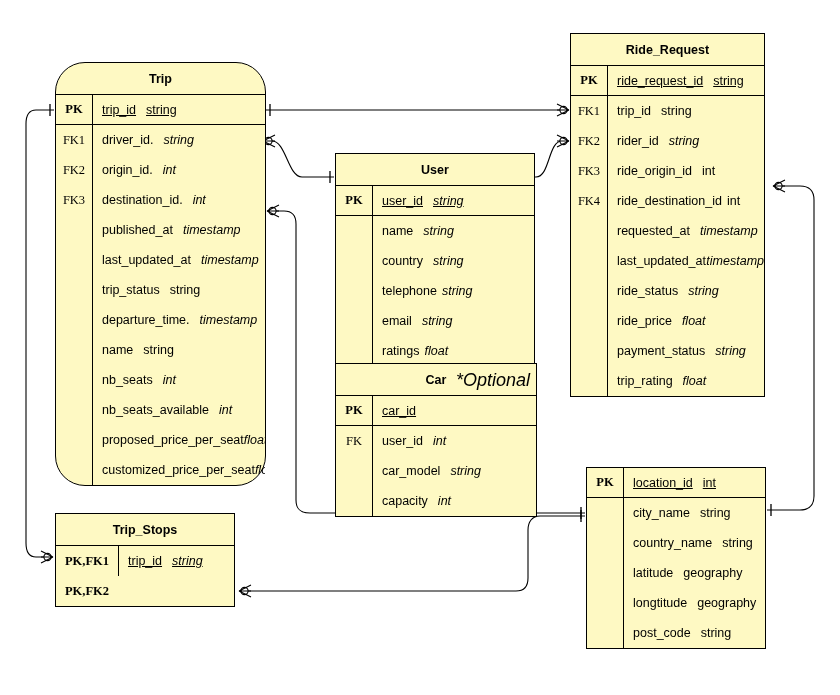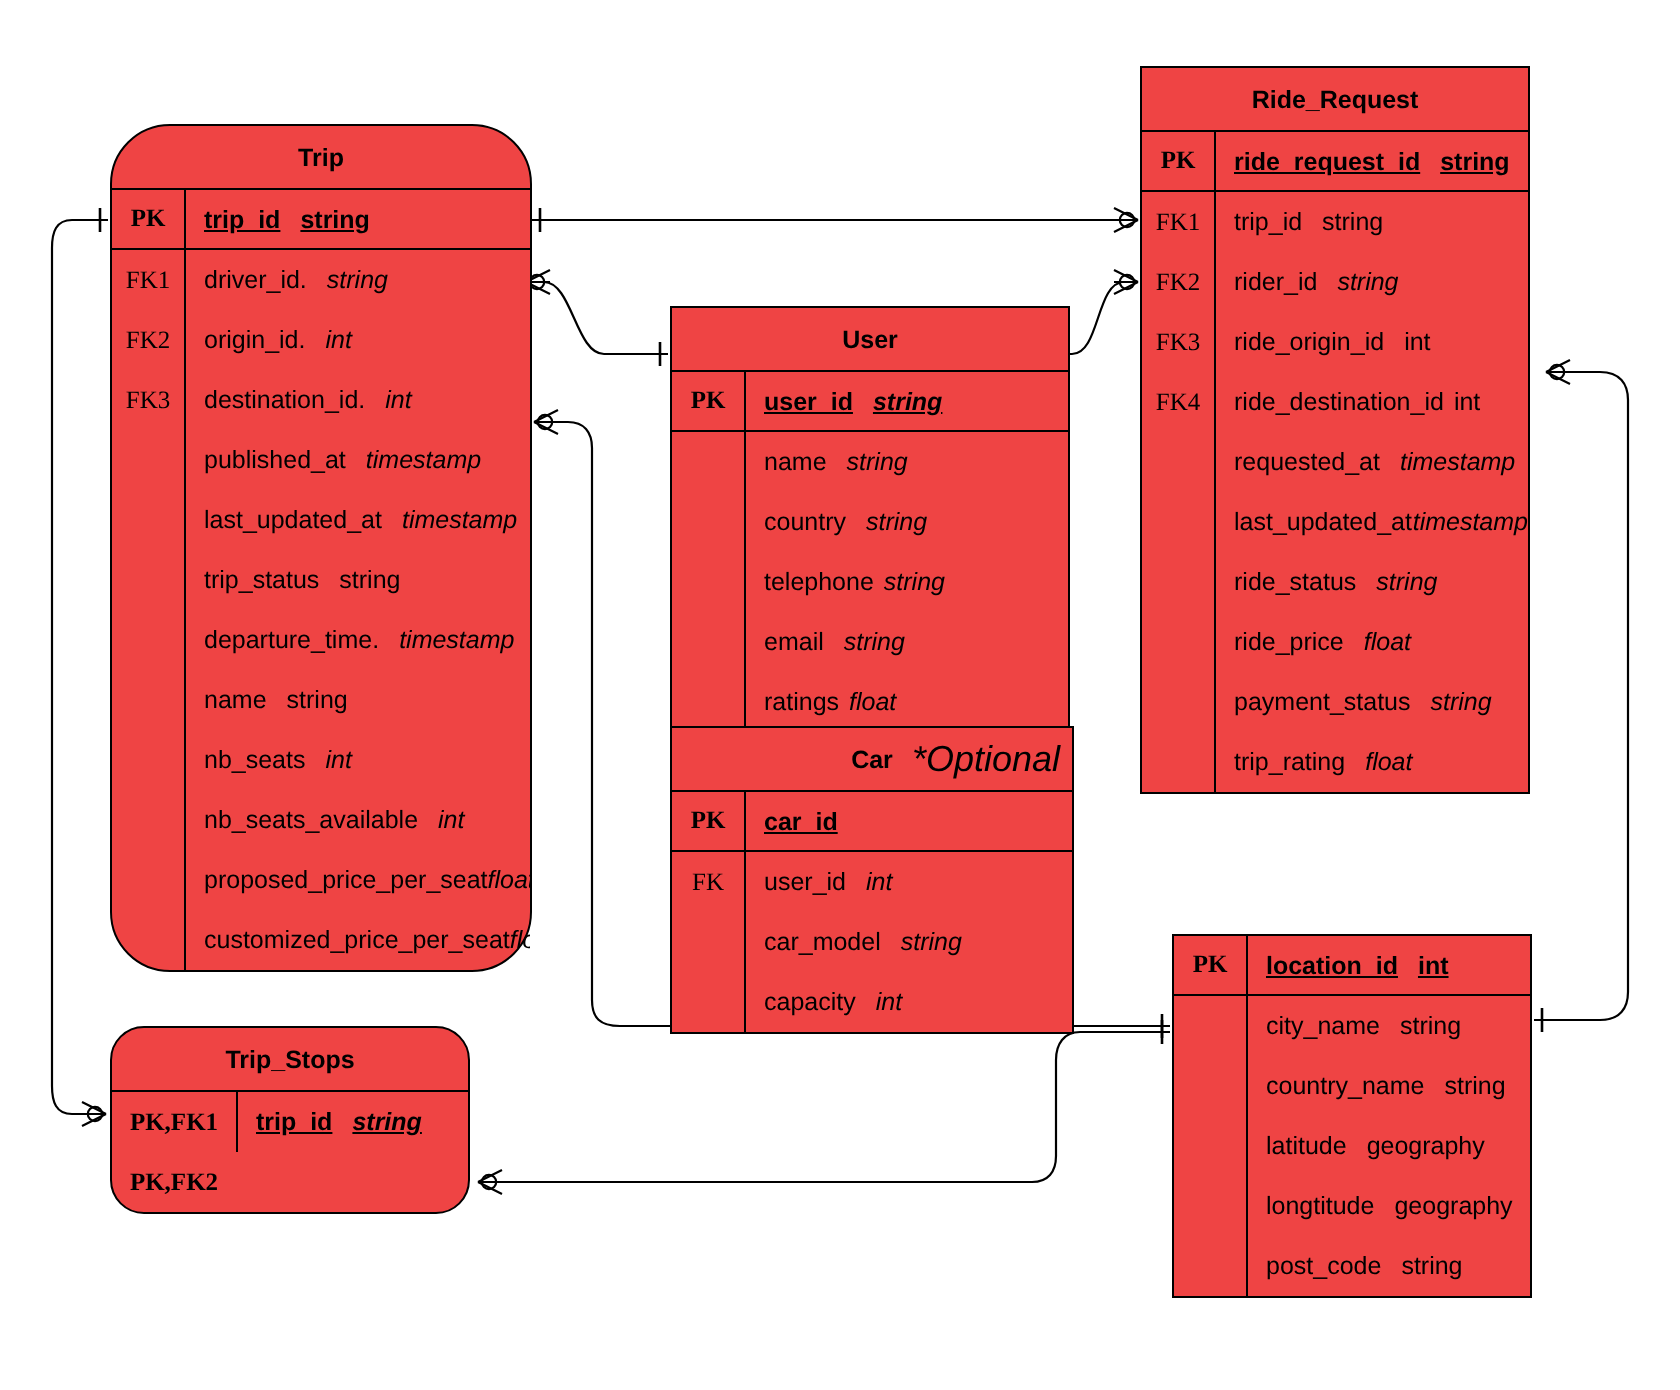--- a/index.html
+++ b/index.html
@@ -7,21 +7,21 @@
     position:relative;
     width:840px;height:695px;
     background:#ffffff;
     font-family:"Liberation Sans","DejaVu Sans",sans-serif;
     overflow:hidden;
   }
   svg.links{position:absolute;left:0;top:0;width:840px;height:695px;pointer-events:none;}
   .entity{
     position:absolute;
     border:1px solid #000;
-    background:#ef4444;
+    background:#fef9c3;
     box-sizing:border-box;
     z-index:2;
   }
   .ent-title{
     height:32px;
     border-bottom:1px solid #000;
     display:flex;align-items:center;justify-content:center;
     font-weight:bold;font-size:12.5px;color:#000;
     position:relative;
     box-sizing:border-box;
@@ -54,21 +54,21 @@
     flex:1 1 auto;
     height:100%;
     display:flex;align-items:center;
     padding-left:9px;
     border-left:1px solid #000;
     font-size:12.5px;color:#000;
     white-space:nowrap;
     overflow:hidden;
     box-sizing:border-box;
   }
-  .attrcell.pk{font-weight:bold;}
+  .attrcell.pk{font-weight:normal;}
   .attrcell .nm{}
   .attrcell .ty{font-style:italic;}
   .attrcell .ty.plain{font-style:normal;}
   .attrcell.pk .u{text-decoration:underline;}
   .attrcell .sp{display:inline-block;width:10px;}
   .attrcell .sp2{display:inline-block;width:5px;}
 </style>
 </head>
 <body>
 
@@ -421,21 +421,21 @@
         <div class="keycell"></div>
         <div class="attrcell">
             <span class="nm">capacity</span>
             <span class="sp"></span>
             <span class="ty">int</span>
           </div>
       </div>
     </div>
   </div>
 
-  <div class="entity" style="left:55px;top:513px;width:180px;border-radius:17px;">
+  <div class="entity" style="left:55px;top:513px;width:180px;">
     <div class="ent-title">
       <span>Trip_Stops</span>
     </div>
     <div class="rows">
       <div class="row">
         <div class="keycell wide bold">PK,FK1</div>
         <div class="attrcell pk">
             <span class="u"><span>trip_id</span><span class="sp"></span><span class="ty">string</span></span>
           </div>
       </div>

